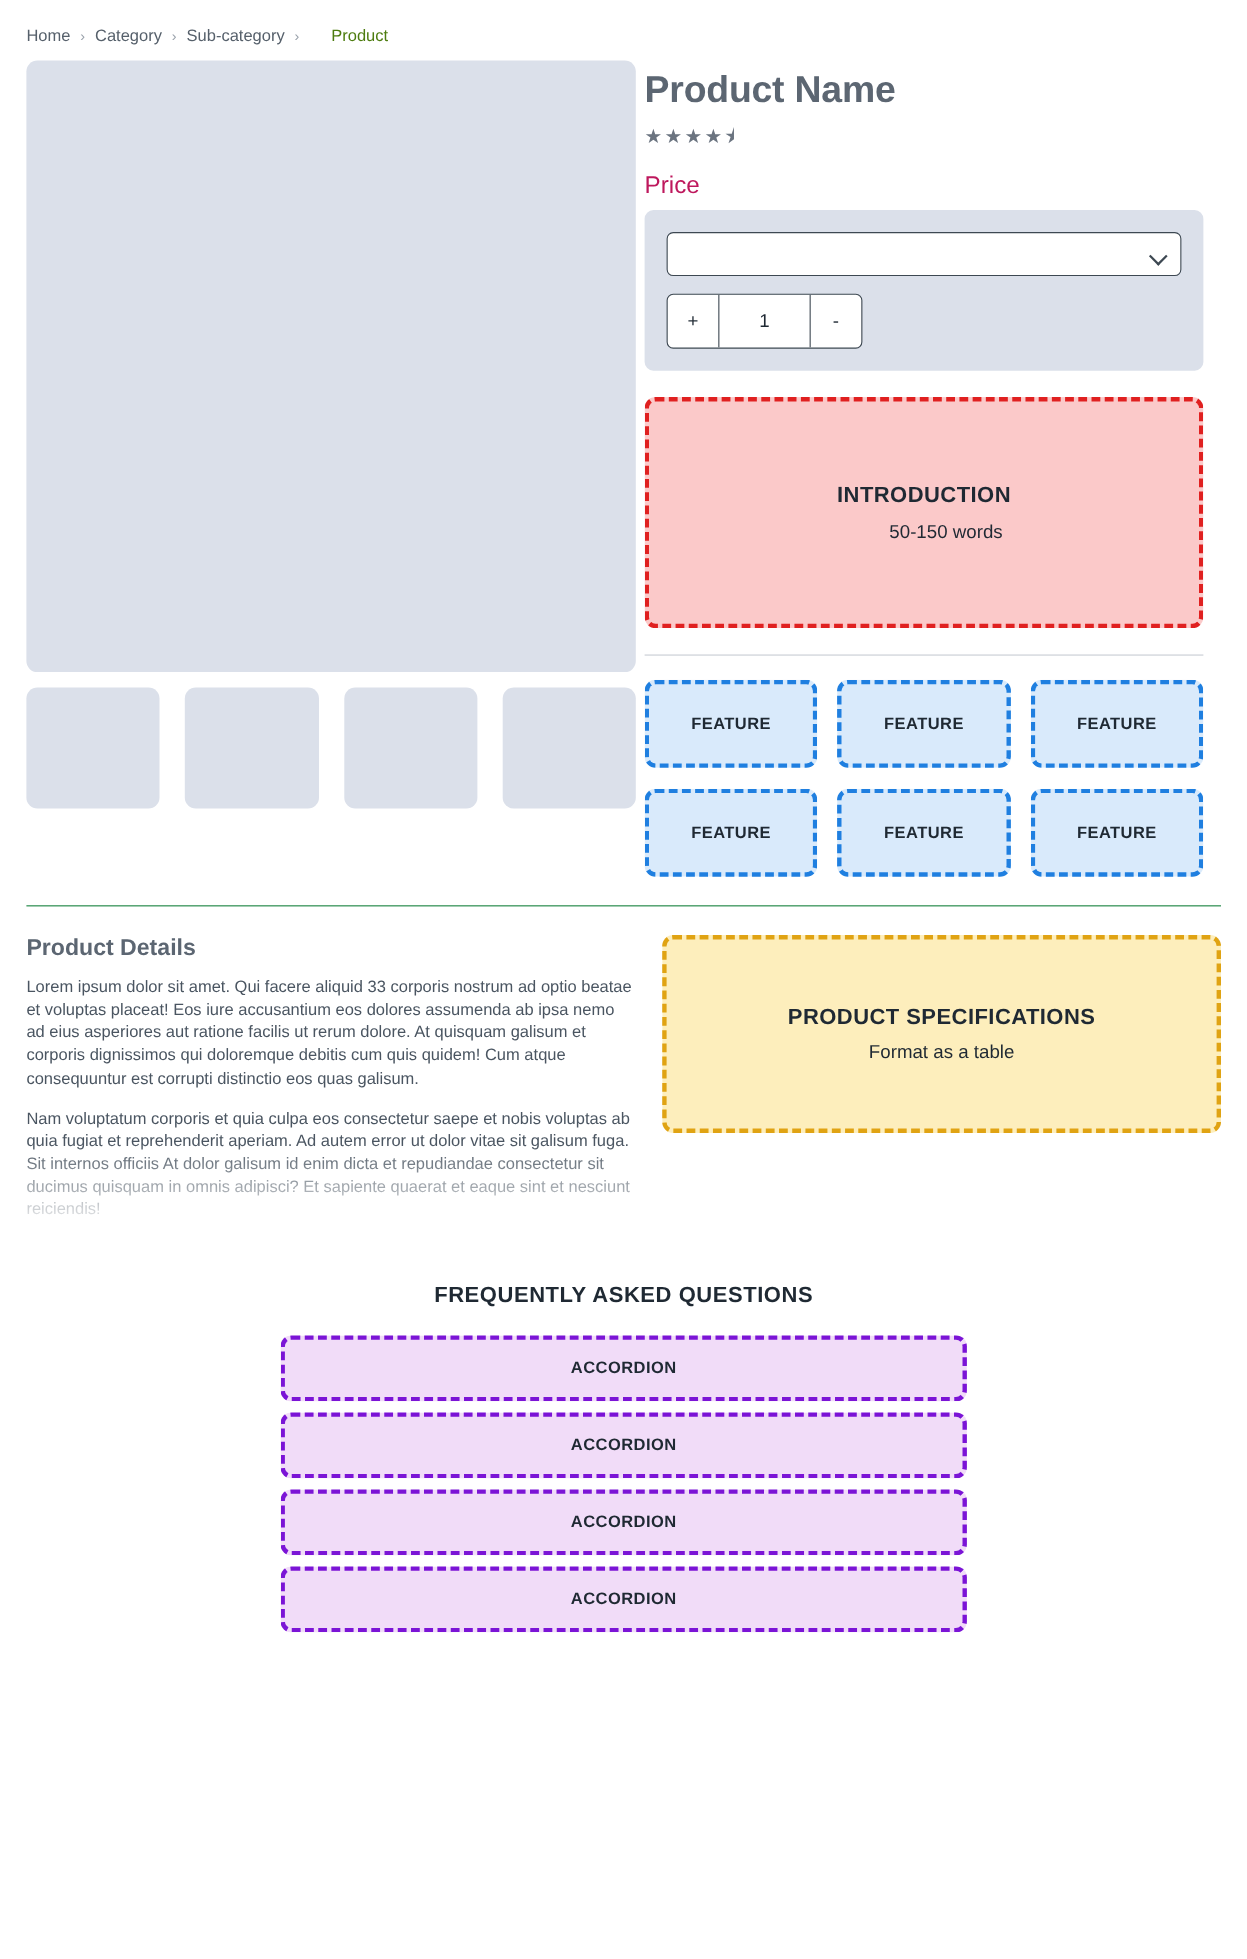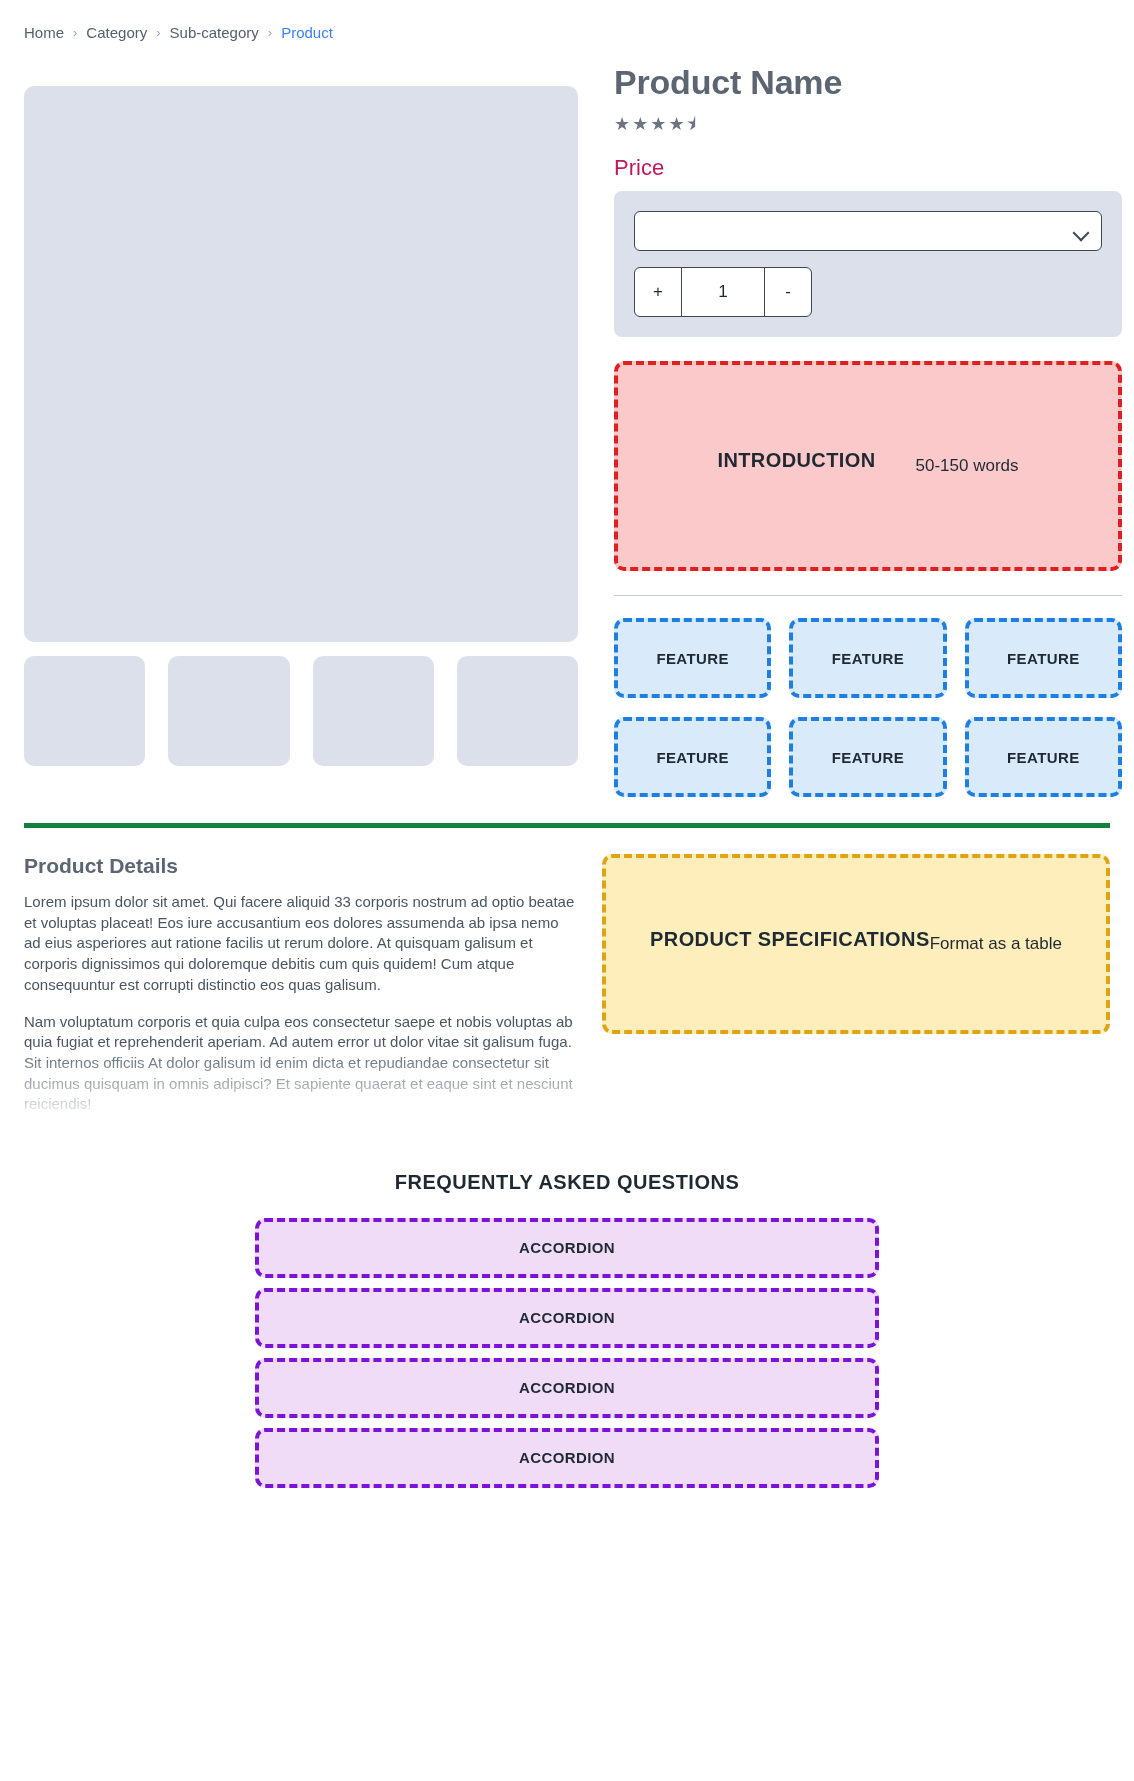--- a/index.html
+++ b/index.html
@@ -25,27 +25,27 @@
     font-size: 15px;
     color: #56606b;
     padding: 4px 0 14px 0;
     text-align: right;
   }
   .breadcrumb .sep {
     color: #9aa2ab;
     font-size: 13px;
   }
   .crumb { white-space: nowrap; }
-  .crumb.last { color: #3b82f6; }
+  .crumb.last { color: #4d7c0f; margin-left: 20px; }
 
   
   .main {
     display: flex;
-    align-items: center;
-    gap: 36px;
+    align-items: flex-start;
+    gap: 8px;
   }
   .col-left { width: 554px; flex: 0 0 554px; }
   .col-right { width: 508px; flex: 0 0 508px; padding-top: 8px; }
 
   
   .hero {
     width: 554px;
     height: 556px;
     background: #dbe0ea;
     border-radius: 10px;
@@ -144,21 +144,21 @@
   .qty-value {
     flex: 1;
     border-left: 1px solid #3d4852;
     border-right: 1px solid #3d4852;
   }
 
   
   .ph {
     border-radius: 10px;
     display: flex;
-    flex-direction: row;
+    flex-direction: column;
     align-items: center;
     justify-content: center;
     text-align: center;
   }
   .ph .t1 {
     font-weight: 700;
     color: #1f2933;
     letter-spacing: 0.4px;
   }
   .ph .t2 {
@@ -191,21 +191,21 @@
   }
   .feature-ph .t1 { font-size: 15px; }
 
   
   .lower {
     display: flex;
     align-items: flex-start;
     gap: 24px;
     margin-top: 26px;
     padding-top: 26px;
-    border-top: 5px solid #15803d;
+    border-top: 1px solid #15803d;
   }
   .details-title {
     font-size: 21px;
     font-weight: 700;
     color: #5c6672;
     margin: 0 0 14px 0;
   }
   .details-body p {
     margin: 0 0 16px 0;
     font-size: 15px;

